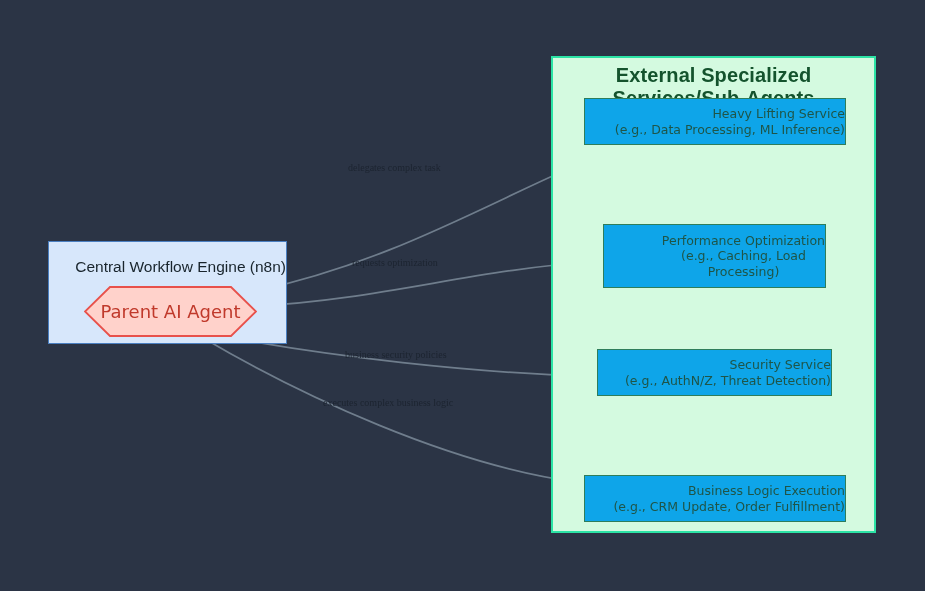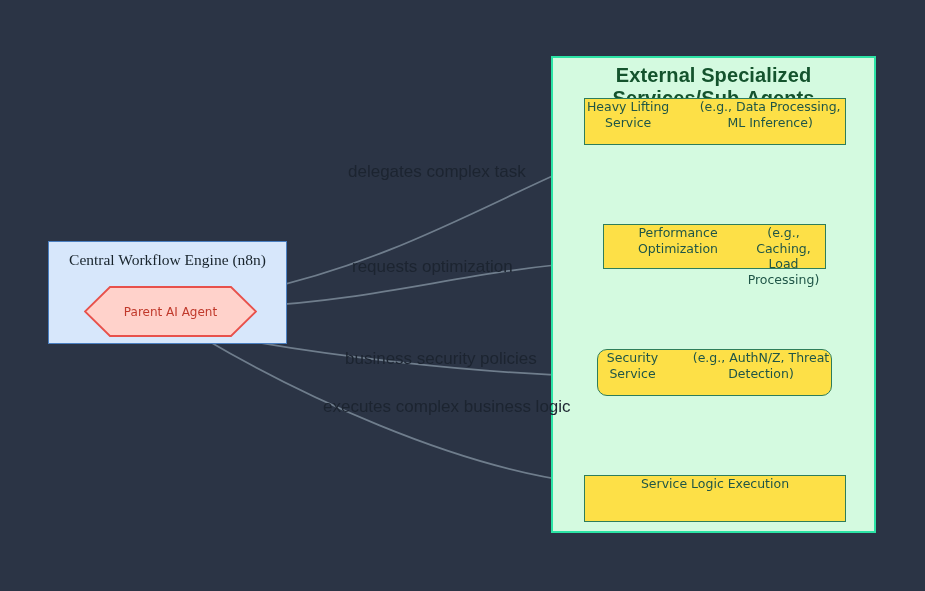--- a/index.html
+++ b/index.html
@@ -48,89 +48,90 @@
     font-size: 20px;
     color: #14532d;
     font-family: "Liberation Sans", sans-serif;
     letter-spacing: 0.1px;
     font-weight: bold;
   }
 
   
   .service-box {
     position: absolute;
-    background: #fde047;
+    background: #0ea5e9;
     border: 1.6px solid #2e7d5b;
     box-sizing: border-box;
     display: flex;
-    align-items: flex-start;
+    flex-direction: column;
+    align-items: flex-end;
     justify-content: center;
     color: #1f5547;
     font-size: 12.5px;
     line-height: 15.5px;
     font-family: "DejaVu Sans", sans-serif;
     text-align: center;
   }
   .service-box .line1 { display: block; }
   .service-box .line2 { display: block; margin-left: 24px; }
 
   #svc-heavy   { left: 584px; top: 98px;  width: 262px; height: 47px; }
-  #svc-perf    { left: 603px; top: 224px; width: 223px; height: 45px; padding-left: 34px; }
-  #svc-sec     { left: 597px; top: 349px; width: 235px; height: 47px; border-radius: 10px; }
+  #svc-perf    { left: 603px; top: 224px; width: 223px; height: 64px; padding-left: 34px; }
+  #svc-sec     { left: 597px; top: 349px; width: 235px; height: 47px; }
   #svc-biz     { left: 584px; top: 475px; width: 262px; height: 47px; }
 
   
   .engine-box {
     position: absolute;
     left: 48px;
     top: 241px;
     width: 239px;
     height: 103px;
     background: #d7e7fb;
     border: 1.6px solid #4a7fc1;
     box-sizing: border-box;
   }
   .engine-title {
     position: absolute;
     left: 0;
-    top: 9px;
+    top: 16px;
     width: 100%;
-    text-align: center;
+    text-align: right;
     font-size: 15.5px;
     color: #18242c;
-    font-family: Liberation Serif, serif;
+    font-family: Liberation Sans, sans-serif;
   }
 
   
   .hex-wrap {
     position: absolute;
     left: 84px;
     top: 286px;
     width: 173px;
     height: 51px;
   }
   .hex-label {
     position: absolute;
     left: 0; top: 0;
     width: 100%;
     height: 100%;
     display: flex;
     align-items: center;
     justify-content: center;
-    font-size: 12px;
+    font-size: 18px;
     color: #c0392b;
     font-family: "DejaVu Sans", sans-serif;
   }
 
   
   .edge-label {
     position: absolute;
     color: #1c2430;
-    font-size: 17px;
-    font-family: Liberation Sans, sans-serif;
+    font-size: 10px;
+    font-family: Liberation Serif, serif;
     white-space: nowrap;
   }
   #lbl-delegates { left: 348px; top: 162px; }
   #lbl-requests  { left: 352px; top: 257px; }
   #lbl-enforces  { left: 345px; top: 349px; }
   #lbl-executes  { left: 323px; top: 397px; }
 </style>
 </head>
 <body>
 
@@ -165,21 +166,22 @@
     <span class="line1">Performance Optimization</span>
     <span class="line2">(e.g., Caching, Load Processing)</span>
   </div>
 
   <div class="service-box" id="svc-sec">
     <span class="line1">Security Service</span>
     <span class="line2">(e.g., AuthN/Z, Threat Detection)</span>
   </div>
 
   <div class="service-box" id="svc-biz">
-    <span class="line1">Service Logic Execution</span>
+    <span class="line1">Business Logic Execution</span>
+    <span class="line2">(e.g., CRM Update, Order Fulfillment)</span>
   </div>
 
   <div class="engine-box">
     <div class="engine-title">Central Workflow Engine (n8n)</div>
   </div>
 
   <div class="hex-wrap">
     <svg width="173" height="51" viewBox="0 0 173 51" xmlns="http://www.w3.org/2000/svg">
       <polygon points="26,1 147,1 172,25.5 147,50 26,50 1,25.5" fill="#ffd2cb" stroke="#e8514b" stroke-width="1.8"></polygon>
     </svg>

